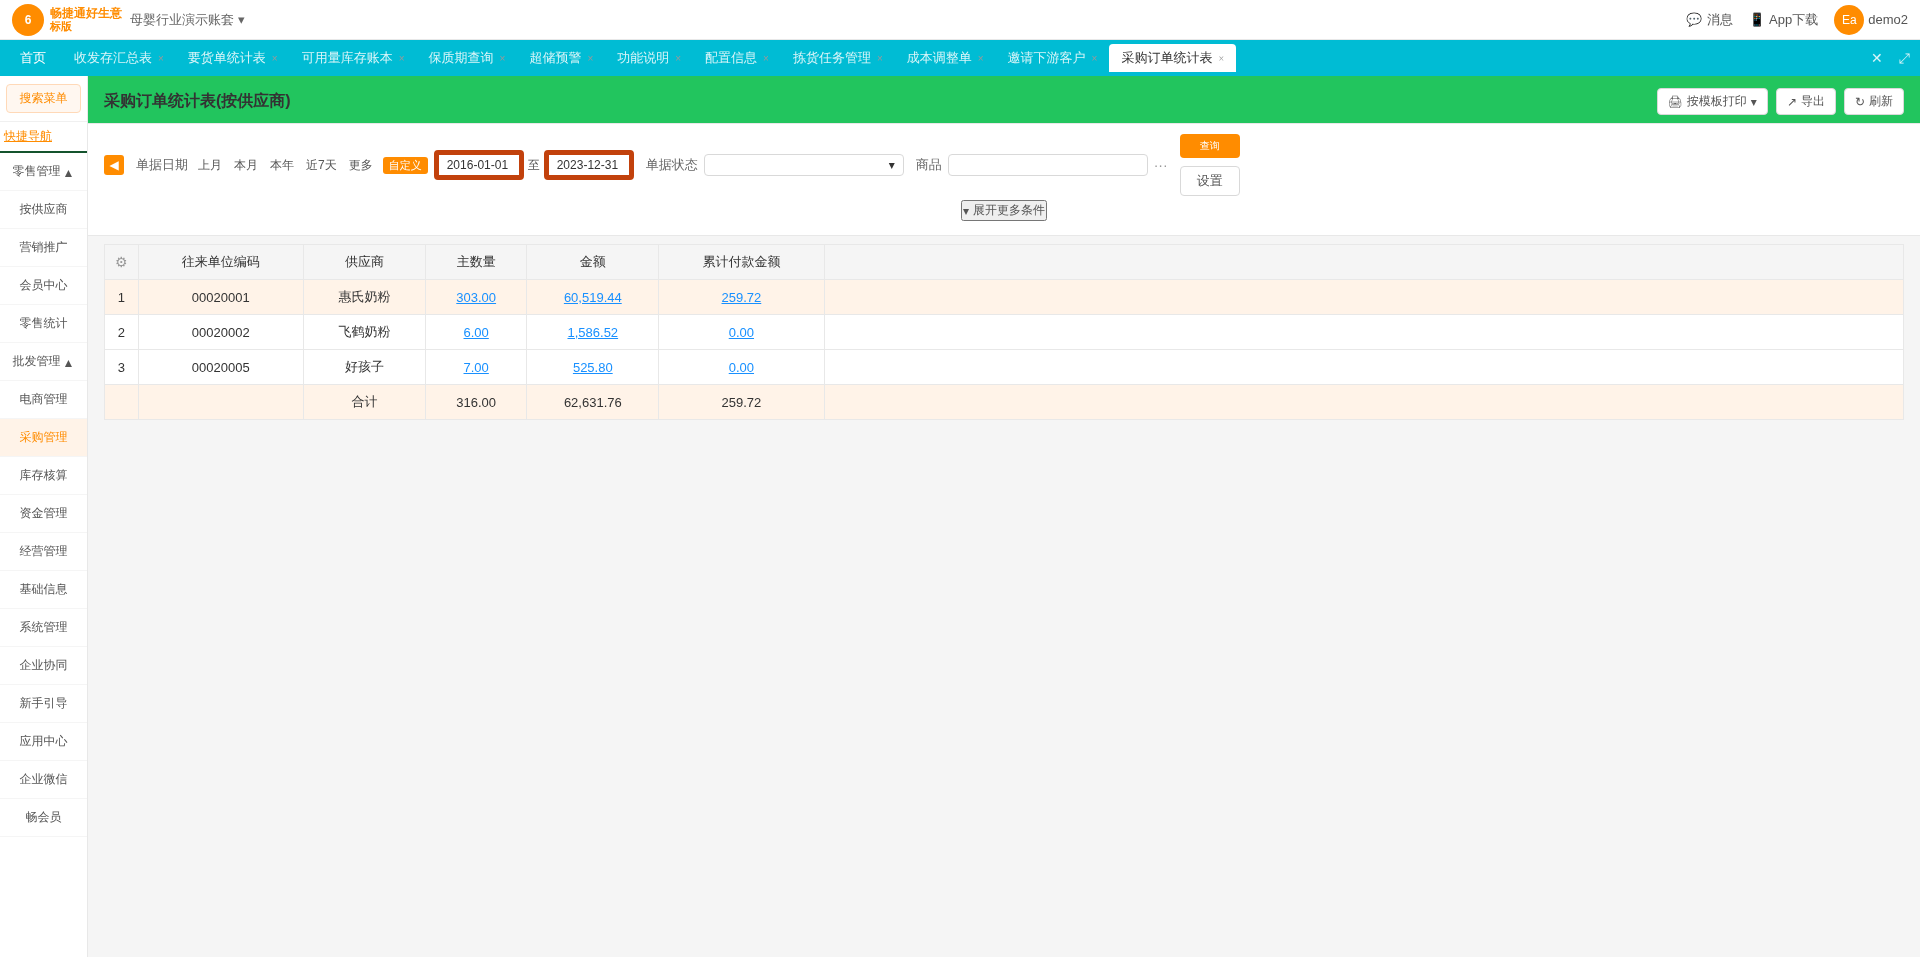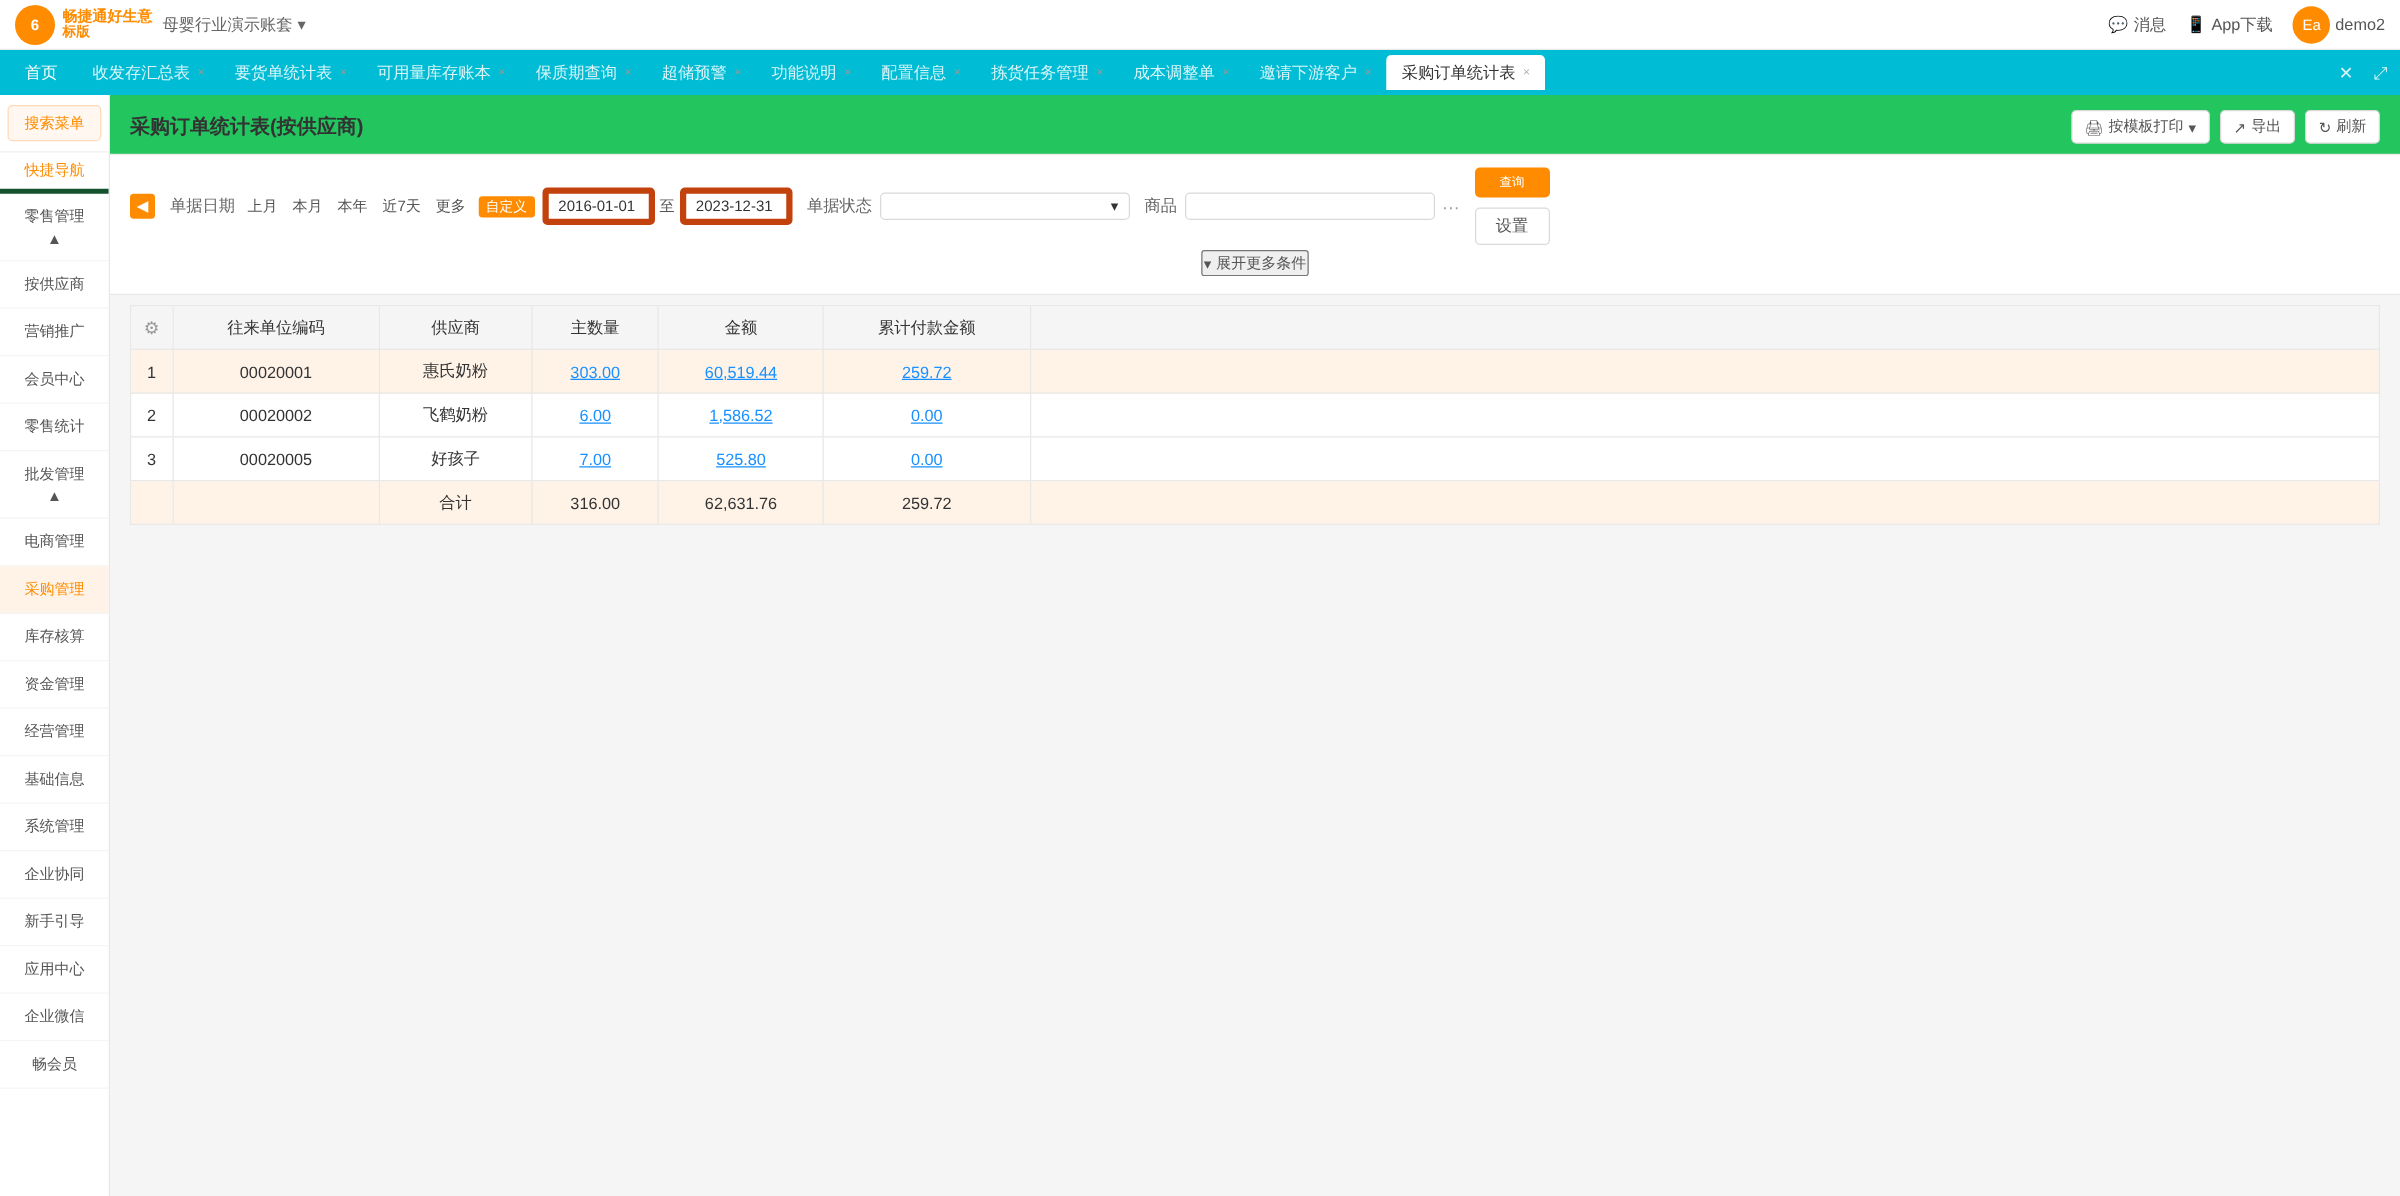--- a/index.html
+++ b/index.html
@@ -26,24 +26,24 @@
     .nav-actions { margin-left: auto; display: flex; align-items: center; gap: 4px; }
     .nav-action-btn { color: rgba(255,255,255,0.85); cursor: pointer; padding: 2px 6px; font-size: 14px; }
 
     
     .main-layout { display: flex; flex: 1; overflow: hidden; }
 
     
     .sidebar { width: 88px; background: #fff; border-right: 1px solid #e8e8e8; display: flex; flex-direction: column; overflow-y: auto; }
     .sidebar-search { padding: 8px 6px; border-bottom: 1px solid #f0f0f0; }
     .sidebar-search-btn { width: 100%; padding: 5px 4px; background: #fff7f0; border: 1px solid #ffd9b8; border-radius: 4px; color: #ff8c00; font-size: 12px; cursor: pointer; text-align: center; }
-    .sidebar-nav-btn { padding: 6px 4px; text-align: center; font-size: 12px; color: #ff8c00; cursor: pointer; border-bottom: 4px solid #14532d; }
+    .sidebar-nav-btn { padding: 6px 4px; font-size: 12px; color: #ff8c00; cursor: pointer; border-bottom: 2px solid #14532d; text-decoration: underline; }
     .sidebar-item { padding: 10px 4px; text-align: center; font-size: 12px; color: #555; cursor: pointer; border-bottom: 1px solid #f5f5f5; display: flex; flex-direction: column; align-items: center; gap: 3px; }
     .sidebar-item.active { color: #ff8c00; background: #fff3e8; text-align: right; }
-    .sidebar-item.has-arrow { flex-direction: column; justify-content: center; align-items: center; gap: 2px; }
+    .sidebar-item.has-arrow { flex-direction: row; justify-content: center; align-items: flex-end; gap: 2px; }
 
     
     .content { flex: 1; overflow: hidden; display: flex; flex-direction: column; background: #f5f5f5; }
 
     
     .page-header { background: #22c55e; padding: 12px 16px 8px; border-bottom: 1px solid #e8e8e8; display: flex; align-items: center; justify-content: space-between; }
     .page-title { font-size: 16px; font-weight: bold; color: #333; }
     .page-actions { display: flex; align-items: center; gap: 8px; }
     .btn-print { display: flex; align-items: center; gap: 4px; padding: 4px 10px; border: 1px solid #d9d9d9; border-radius: 4px; color: #555; font-size: 12px; cursor: pointer; background: #fff; }
     .btn-export { display: flex; align-items: center; gap: 4px; padding: 4px 10px; border: 1px solid #d9d9d9; border-radius: 4px; color: #555; font-size: 12px; cursor: pointer; background: #fff; }

